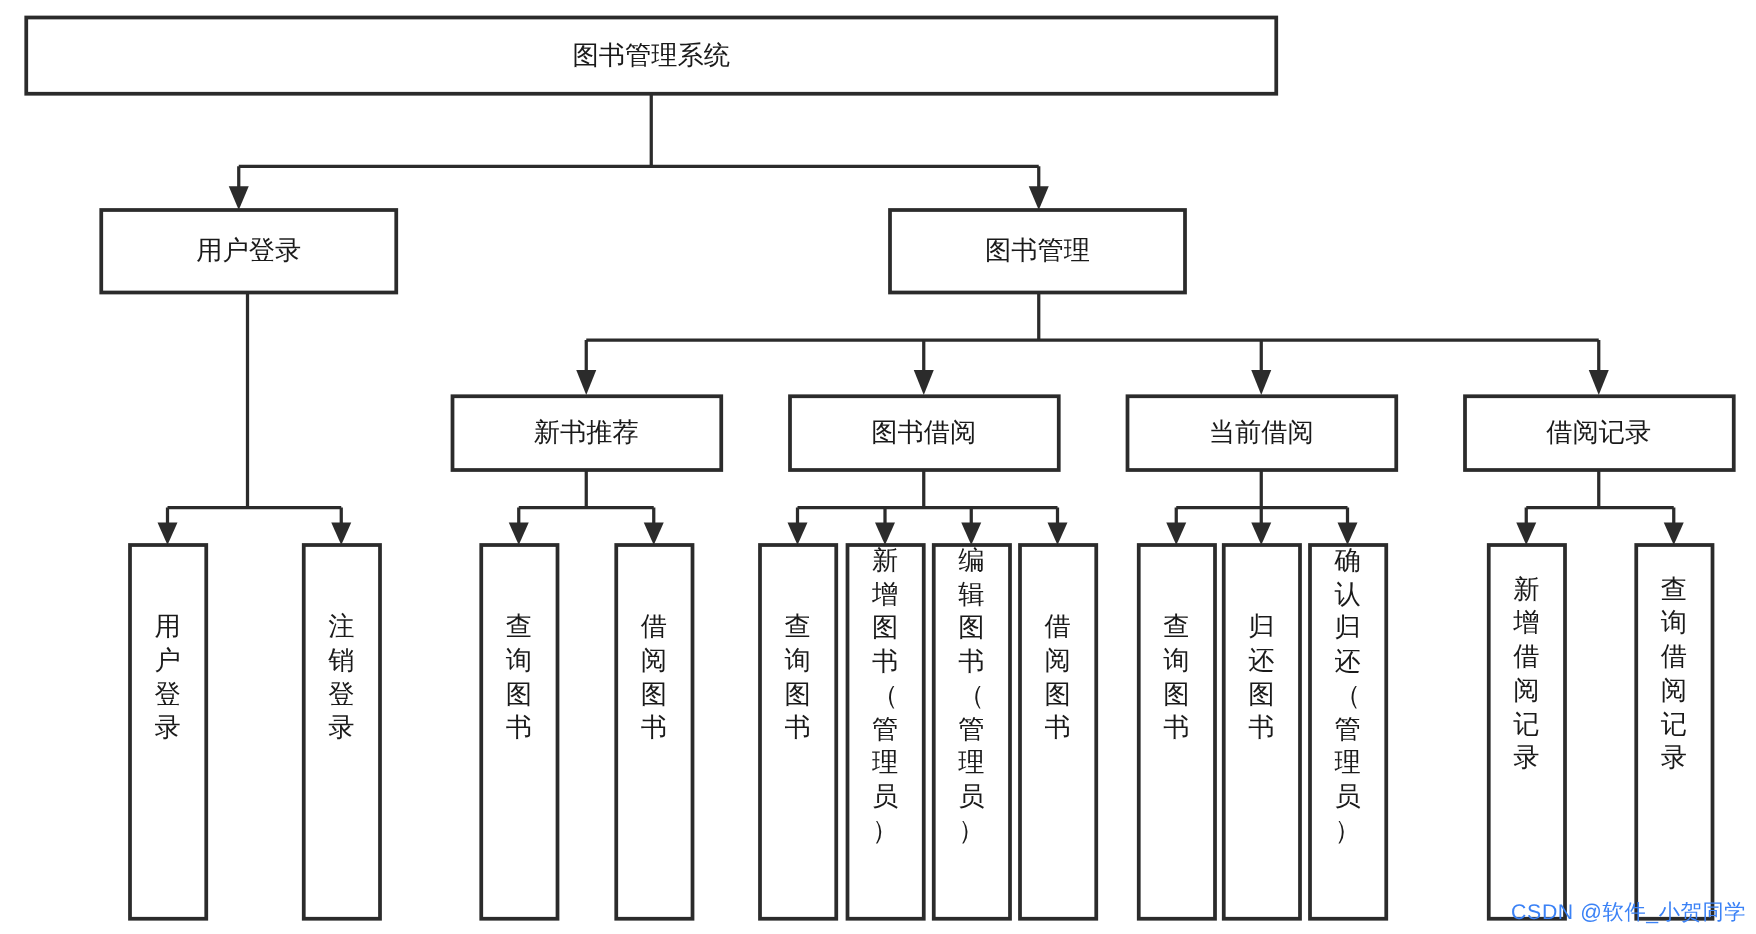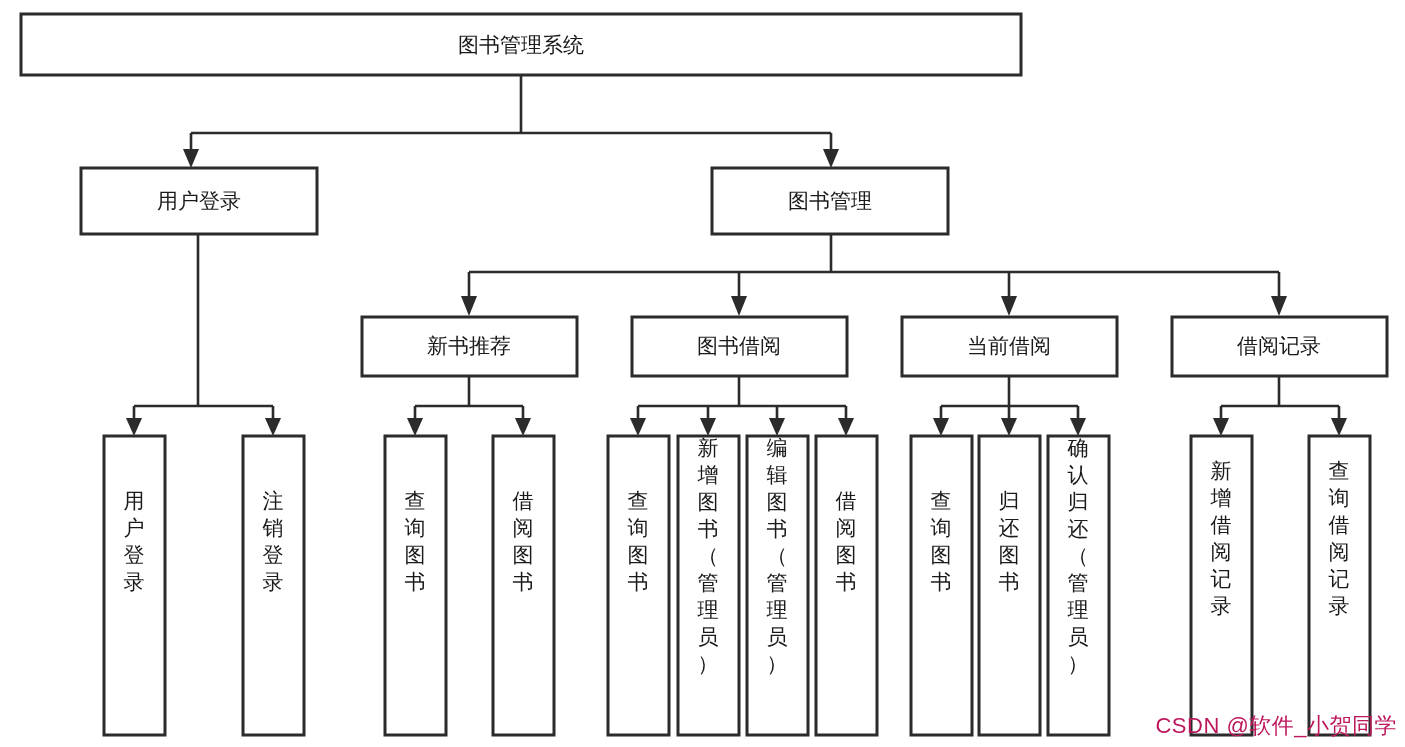--- a/index.html
+++ b/index.html
@@ -52,22 +52,22 @@
   }
   .arrow-head {
     fill: #2b2b2b;
     stroke: none;
   }
   .watermark {
     position: absolute;
     right: 8px;
     bottom: 6px;
     font-family: "Liberation Sans", "DejaVu Sans", sans-serif;
-    font-size: 22px;
-    color: #be185d;
+    font-size: 17px;
+    color: #3b82f6;
     letter-spacing: 0.5px;
     white-space: nowrap;
     pointer-events: none;
   }
 </style>
 </head>
 <body>
 
 <div id="diagram-root">
 

